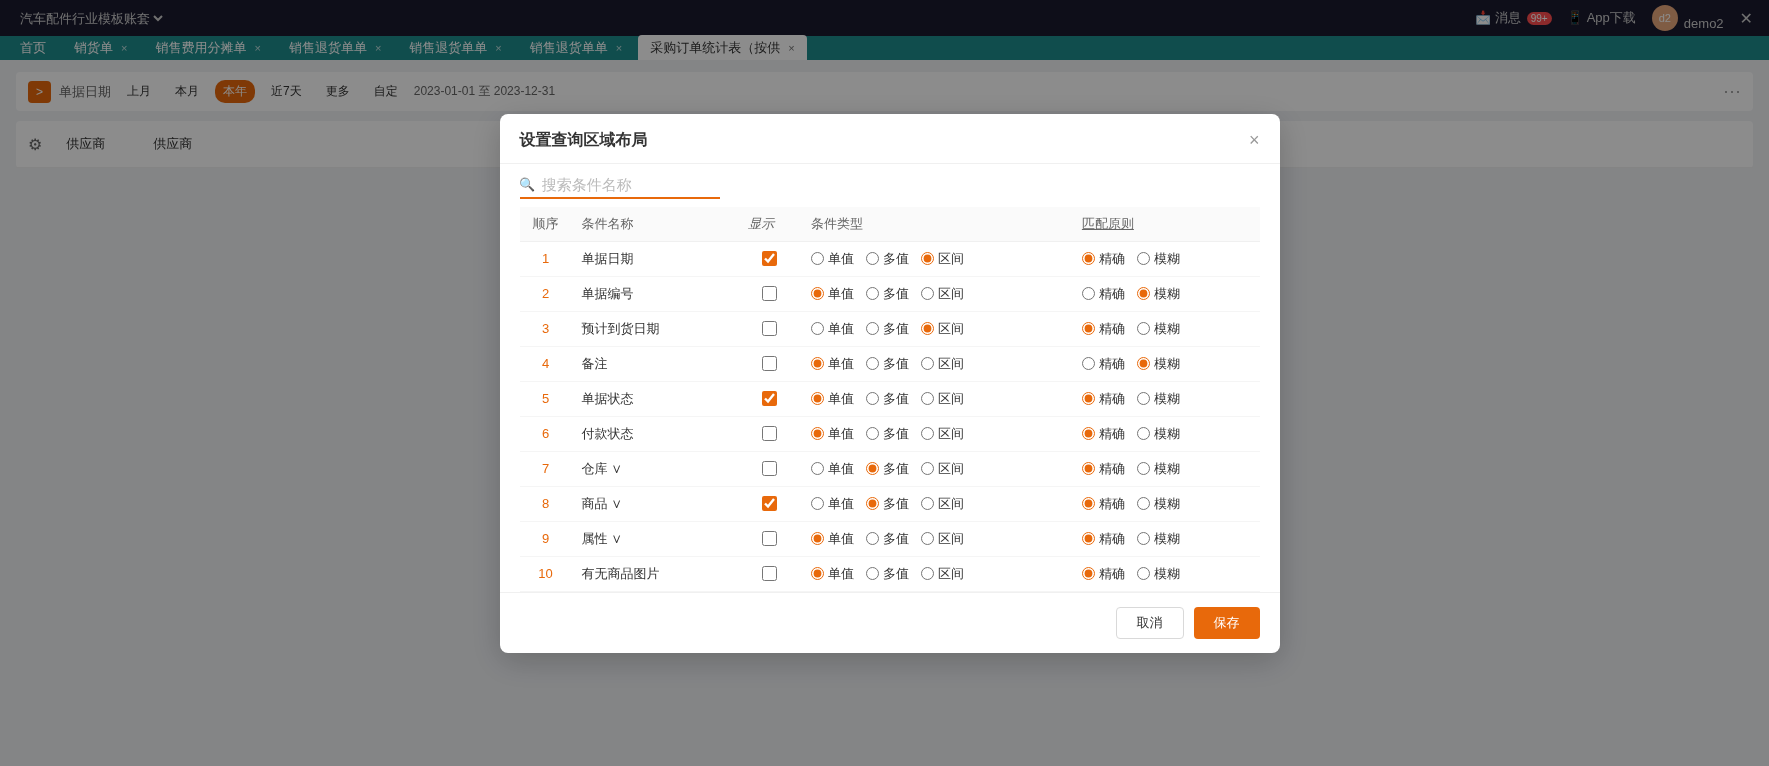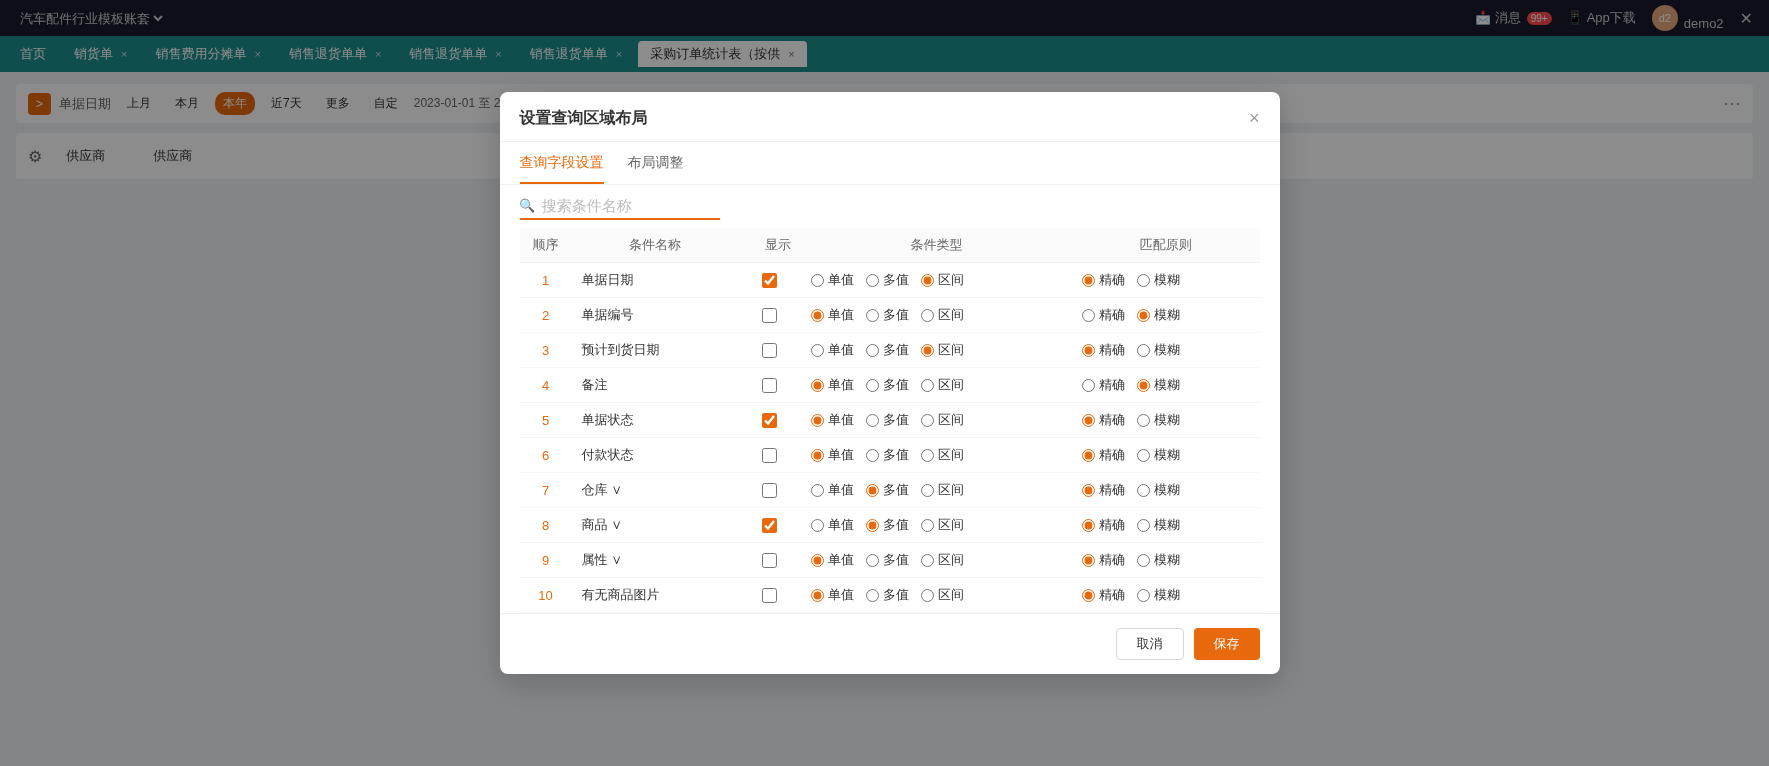--- a/index.html
+++ b/index.html
@@ -18,21 +18,21 @@
     .topbar-left { font-size: 13px; color: #ccc; display: flex; align-items: center; gap: 6px; }
     .topbar-left select { background: transparent; border: none; color: #ccc; font-size: 13px; outline: none; }
     .topbar-right { display: flex; align-items: center; gap: 16px; font-size: 13px; color: #ccc; }
     .topbar-right .badge { background: #ff4d4f; color: #fff; font-size: 10px; border-radius: 8px; padding: 1px 4px; margin-left: 2px; }
     .topbar-right .user { display: flex; align-items: flex-end; gap: 6px; }
     .avatar { width: 26px; height: 26px; border-radius: 50%; background: #e8a87c; display: flex; align-items: center; justify-content: center; font-size: 11px; color: #fff; }
 
     
     .navtabs {
       background: #1e8c8c;
-      height: 36px;
+      height: 24px;
       display: flex;
       align-items: center;
       padding: 4px 8px;
       gap: 4px;
     }
     .navtab {
       padding: 4px 12px;
       border-radius: 4px 4px 0 0;
       font-size: 13px;
       color: #fff;
@@ -165,29 +165,29 @@
       overflow-y: auto;
       padding: 0 20px;
     }
     .config-table table {
       width: 100%;
       border-collapse: collapse;
     }
     .config-table thead th {
       background: #fafafa;
       padding: 8px 10px;
-      text-align: center;
+      text-align: left;
       font-weight: 500;
       color: #666;
       border-bottom: 1px solid #f0f0f0;
       font-size: 13px;
     }
     .config-table thead th:first-child { width: 50px; text-align: center; }
     .config-table thead th:nth-child(2) { width: 160px; }
-    .config-table thead th:nth-child(3) { width: 60px; text-align: right; }
+    .config-table thead th:nth-child(3) { width: 60px; text-align: left; font-style: italic; }
     .config-table thead th:nth-child(4) { width: 260px; }
     .config-table thead th:nth-child(5) { width: 180px; }
 
     .config-table tbody tr { border-bottom: 1px solid #f5f5f5; }
     .config-table tbody td { padding: 8px 10px; vertical-align: middle; font-size: 13px; }
     .config-table tbody td:first-child { text-align: center; color: #e8690b; font-weight: 500; }
     .config-table tbody td:nth-child(3) { text-align: center; }
 
     
     .radio-group { display: flex; align-items: center; gap: 12px; }
@@ -207,21 +207,21 @@
       gap: 10px;
     }
     .btn-cancel { border: 1px solid #d9d9d9; background: #fff; padding: 6px 20px; border-radius: 4px; cursor: pointer; font-size: 13px; color: #333; }
     .btn-save { background: #e8690b; color: #fff; border: none; padding: 6px 20px; border-radius: 4px; cursor: pointer; font-size: 13px; }
 
     
     .col-order { width: 50px; }
     .col-name { width: 160px; }
     .col-show { width: 60px; }
     .col-type { width: 260px; }
-    .col-match { width: 180px; }
+    .col-match { width: 180px; text-decoration: underline; }
   </style>
 </head>
 <body>
 
 <div class="topbar">
   <div class="topbar-left">
     <select>
       <option>汽车配件行业模板账套</option>
     </select>
   </div>
@@ -296,24 +296,20 @@
 </div>
 
 <div class="overlay">
   <div class="dialog">
 
     <div class="dialog-header">
       <span class="dialog-title">设置查询区域布局</span>
       <button class="dialog-close">×</button>
     </div>
 
-    <div class="dialog-tabs">
-      <div class="dialog-tab active">查询字段设置</div>
-      <div class="dialog-tab">布局调整</div>
-    </div>
 
     <div class="dialog-search">
       <div class="search-input-wrapper">
         <span style="color:#999;">🔍</span>
         <input type="text" placeholder="搜索条件名称" style="">
       </div>
     </div>
 
     <div class="config-table">
       <table>

